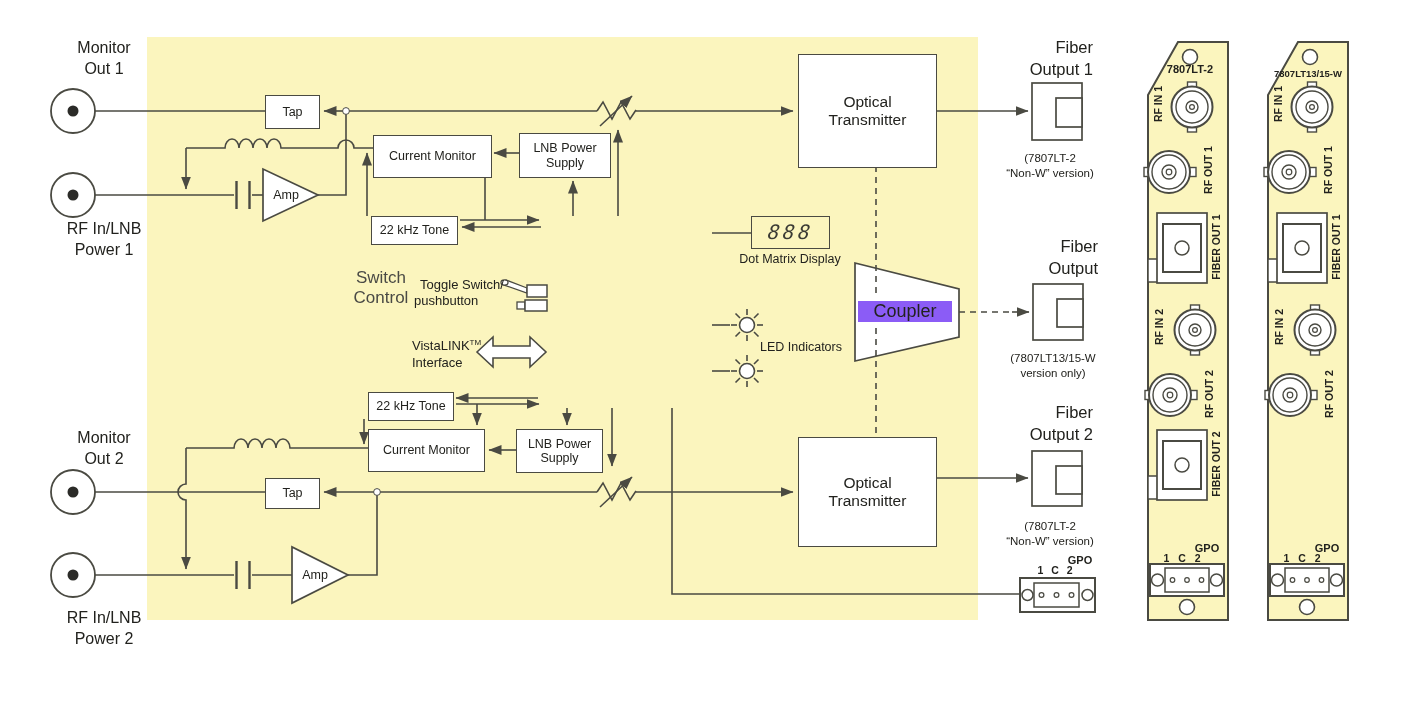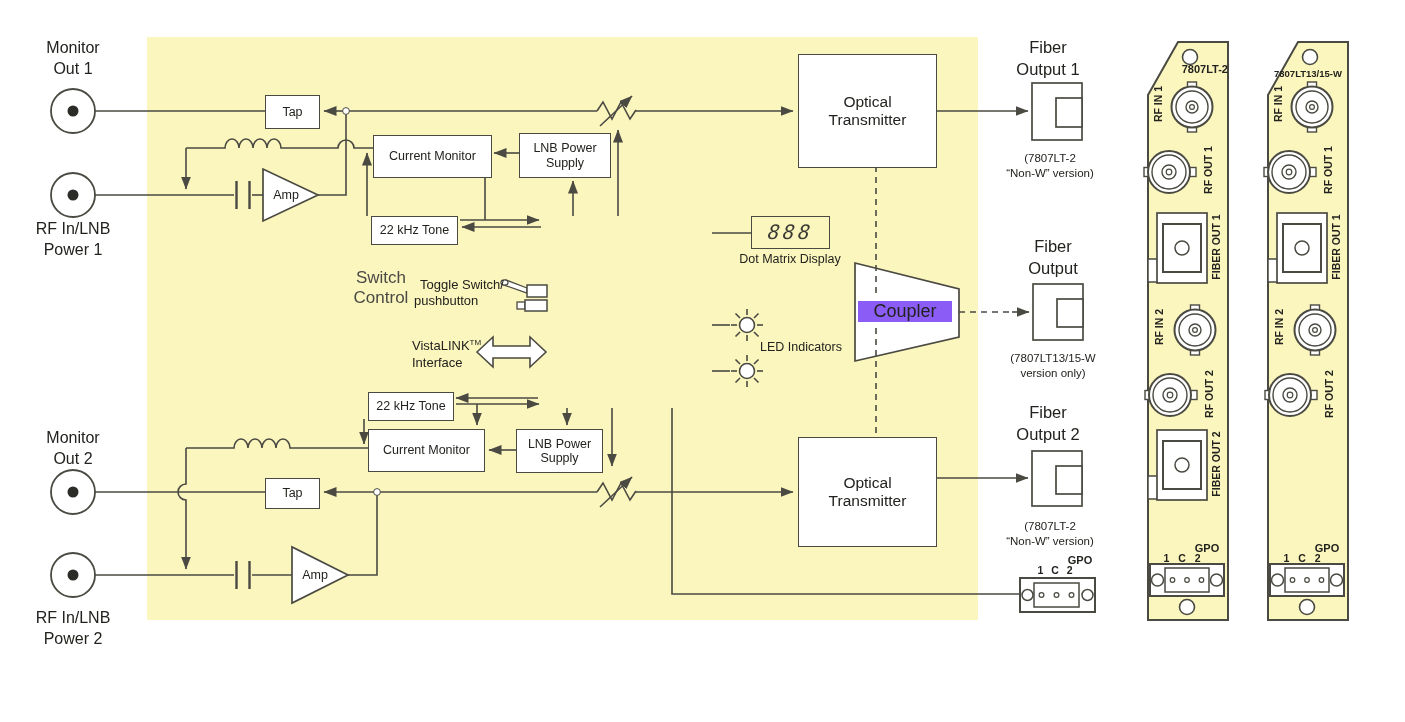--- a/index.html
+++ b/index.html
@@ -5,22 +5,22 @@
   html,body{margin:0;padding:0;background:#fff;}
   #canvas{position:relative;width:1405px;height:722px;background:#fff;
     font-family:"Liberation Sans",sans-serif;color:#22221e;overflow:hidden;}
   #wires{position:absolute;left:0;top:0;z-index:1;}
   .lbl{position:absolute;z-index:2;}
   .box{position:absolute;z-index:2;background:#fff;border:1.7px solid #4a4a42;
     display:flex;align-items:center;justify-content:center;text-align:center;
     font-size:12.5px;line-height:1.15;}
   .box.trans{background:transparent;}
   .ctr{display:flex;flex-direction:column;align-items:center;justify-content:center;text-align:center;}
-  .port{font-size:16px;line-height:1.3;text-align:center;}
-  .fibtitle{font-size:16.5px;line-height:1.35;text-align:center;}
+  .port{font-size:16px;line-height:1.3;text-align:center;margin-left:31px;}
+  .fibtitle{font-size:16.5px;line-height:1.35;text-align:right;}
   .cap{font-size:11.5px;line-height:1.3;text-align:center;}
   .vlab{position:absolute;z-index:2;width:80px;height:12px;line-height:12px;text-align:center;
     font-weight:bold;font-size:10.5px;transform:rotate(-90deg);}
   .slab{position:absolute;z-index:2;font-weight:bold;font-size:10.5px;text-align:center;line-height:11px;}
   .digits{font-family:"DejaVu Sans Mono",monospace;font-style:italic;font-size:20px;
     letter-spacing:3px;color:#3b3b35;transform:skewX(-6deg);}
   .small{font-size:13px;line-height:1.2;}
   sup{font-size:8px;}
 </style>
 </head>
@@ -391,21 +391,21 @@
   <div>Output 2</div>
 </div>
 <div class="lbl cap" style="left:996px;top:519px;width:108px;">
   <div>(7807LT-2</div>
   <div>“Non-W” version)</div>
 </div>
 
 <div class="slab" style="left:1062px;top:555px;width:36px;font-size:11px;"><span>GPO</span></div>
 <div class="slab" style="left:1030px;top:565px;width:50px;font-size:10.5px;word-spacing:5px;"><span>1 C 2</span></div>
 
-<div class="slab" style="left:1152px;top:64px;width:76px;font-size:11px;text-align:right;"><span>7807LT-2</span></div>
+<div class="slab" style="left:1152px;top:64px;width:76px;font-size:11px;"><span>7807LT-2</span></div>
 <div class="vlab" style="left:1118px;top:98px;"><span>RF IN 1</span></div>
 <div class="vlab" style="left:1168px;top:164px;"><span>RF OUT 1</span></div>
 <div class="vlab" style="left:1176px;top:241px;"><span>FIBER OUT 1</span></div>
 <div class="vlab" style="left:1119px;top:321px;"><span>RF IN 2</span></div>
 <div class="vlab" style="left:1169px;top:388px;"><span>RF OUT 2</span></div>
 <div class="vlab" style="left:1176px;top:458px;"><span>FIBER OUT 2</span></div>
 <div class="slab" style="left:1190px;top:543px;width:34px;font-size:11px;"><span>GPO</span></div>
 <div class="slab" style="left:1158px;top:553px;width:48px;font-size:10.5px;word-spacing:6px;"><span>1 C 2</span></div>
 
 <div class="slab" style="left:1268px;top:68px;width:80px;font-size:9.5px;"><span>7807LT13/15-W</span></div>

